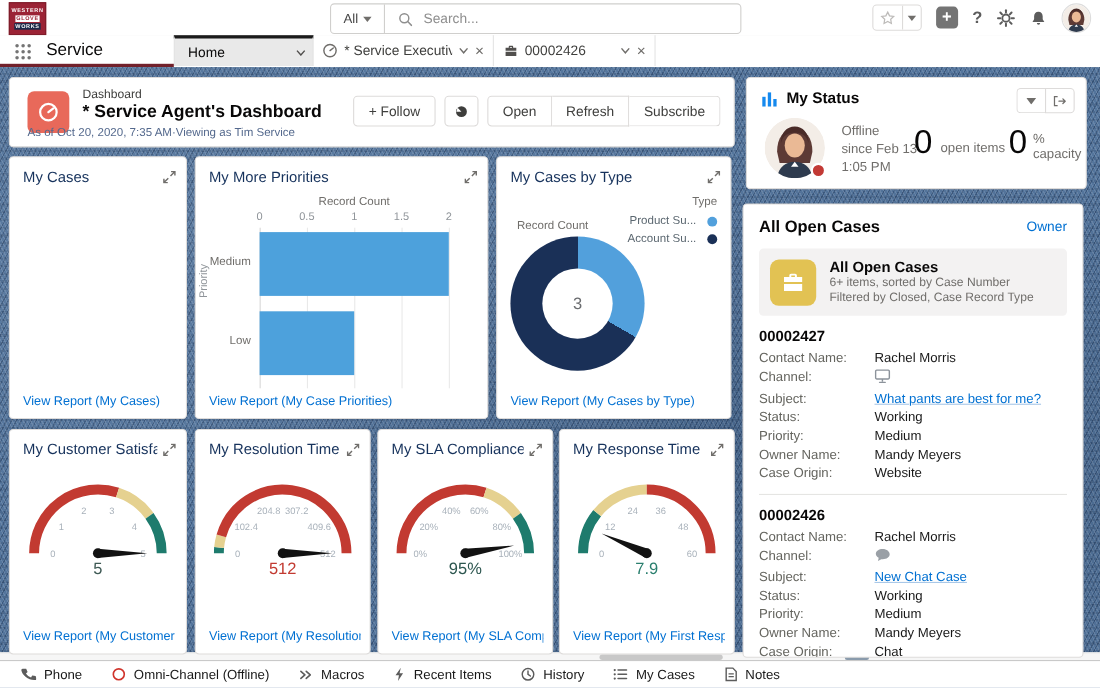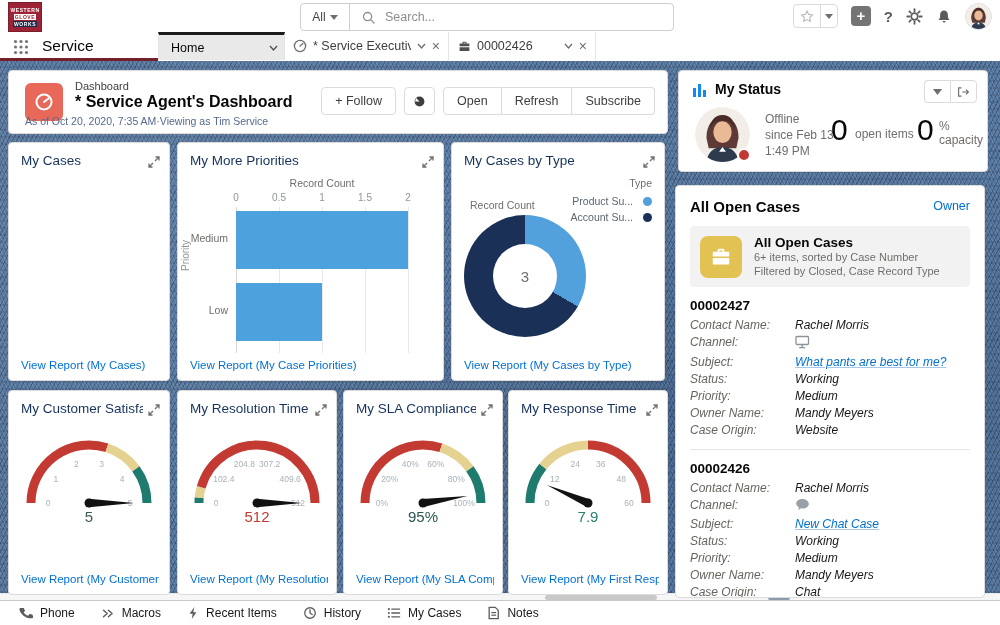--- a/index.html
+++ b/index.html
@@ -98,21 +98,21 @@
   .cases-title{font-size:15px;font-weight:bold;color:#080707;display:inline-block;}
   .cases-more{position:absolute;right:14px;top:13px;font-size:12.5px;color:#0070d2;cursor:pointer;text-decoration:none;}
   .cases-header{margin-top:10px;background:#f3f2f2;border-radius:4px;padding:9px 10px;display:flex;gap:12px;align-items:center;}
   .cases-header-icon{width:42px;height:42px;border-radius:8px;background:#e2c253;display:flex;align-items:center;justify-content:center;flex:none;}
   .cases-header-title{font-size:13.5px;font-weight:bold;color:#080707;}
   .cases-header-meta{font-size:11px;color:#706e6b;line-height:14px;}
   .case-entry{margin-top:11px;}
   .case-entry + .case-entry{border-top:1px solid #e5e5e3;padding-top:11px;}
   .case-number{font-size:13.5px;font-weight:bold;color:#080707;cursor:pointer;}
   .case-fields{margin-top:5px;}
-  .case-row{display:flex;font-size:12px;line-height:15px;margin-top:2px;font-style:italic;}
+  .case-row{display:flex;font-size:12px;line-height:15px;margin-top:2px;}
   .case-label{width:105px;color:#65655f;flex:none;}
   .case-value{color:#181818;}
   .case-link{color:#0070d2;text-decoration:underline;text-decoration-color:#a9c8e8;cursor:pointer;}
 
   
   .metric-big{position:absolute;left:0;right:0;top:48px;text-align:center;font-size:88px;color:#2b6a5e;letter-spacing:-3px;line-height:110px;}
   .bc-axis-label{position:absolute;top:34px;left:58px;width:172px;text-align:center;font-size:10.5px;color:#706e6b;}
   .bc-tick{position:absolute;top:49px;transform:translateX(-50%);font-size:10px;color:#8f9499;}
   .bc-plot{position:absolute;left:58px;top:64px;width:172px;height:146px;}
   .bc-grid{position:absolute;top:0;bottom:0;width:1px;background:#e9e9e9;}
@@ -337,21 +337,21 @@
             <path d="M10 48c1-9 7-13 14-13s13 4 14 13z" fill="#2e3b4e"></path>
             <path d="M24 35l-3 4h6z" fill="#fff"></path>
             <path d="M13 20c0-8 4.5-13 11-13s11 5 11 13c-2-6-5-8-11-8s-9 2-11 8z" fill="#4a2b28"></path>
           </svg>
       </div>
       <div class="presence"></div>
     </div>
     <div class="status-text">
       <div>Offline</div>
       <div>since Feb 13</div>
-      <div>1:49 PM</div>
+      <div>1:05 PM</div>
     </div>
     <div class="status-num" style="left:152px;">0</div>
     <div class="status-num-label" style="left:176px;top:56px;">open items</div>
     <div class="status-num" style="left:238px;">0</div>
     <div class="status-num-label" style="left:260px;top:48px;">
       <div>%</div>
       <div>capacity</div>
     </div>
   </div>
 
@@ -612,20 +612,26 @@
   </div>
 
   <div class="utilbar" id="utilbar">
       <div class="util-item">
         <svg width="14" height="14" viewBox="0 0 16 16">
           <path d="M3.6 1.5l2.7.5 1 3.5-1.9 1.4c.9 2.1 2.6 3.8 4.7 4.7l1.4-1.9 3.5 1 .5 2.7c.1.8-.6 1.6-1.4 1.5C7.3 14.6 1.4 8.7 1.1 2.9c0-.8.7-1.5 1.5-1.4z" fill="#5c5c5c" transform="rotate(-8 8 8)"></path>
         </svg>
         <span>Phone</span>
       </div>
       <div class="util-item">
+        <svg width="14" height="14" viewBox="0 0 16 16">
+          <circle cx="8" cy="8" r="5.7" fill="none" stroke="#d0342c" stroke-width="1.7"></circle>
+        </svg>
+        <span>Omni-Channel (Offline)</span>
+      </div>
+      <div class="util-item">
         <svg width="14" height="13" viewBox="0 0 16 16">
           <path d="M2.5 4l4.5 4-4.5 4M8.5 4l4.5 4-4.5 4" stroke="#5c5c5c" stroke-width="1.8" fill="none" stroke-linecap="round" stroke-linejoin="round"></path>
         </svg>
         <span>Macros</span>
       </div>
       <div class="util-item">
         <svg width="12" height="14" viewBox="0 0 14 16">
           <path d="M8.6 1L3 9h3.6l-1 6L11 7H7.3z" fill="#5c5c5c"></path>
         </svg>
         <span>Recent Items</span>

